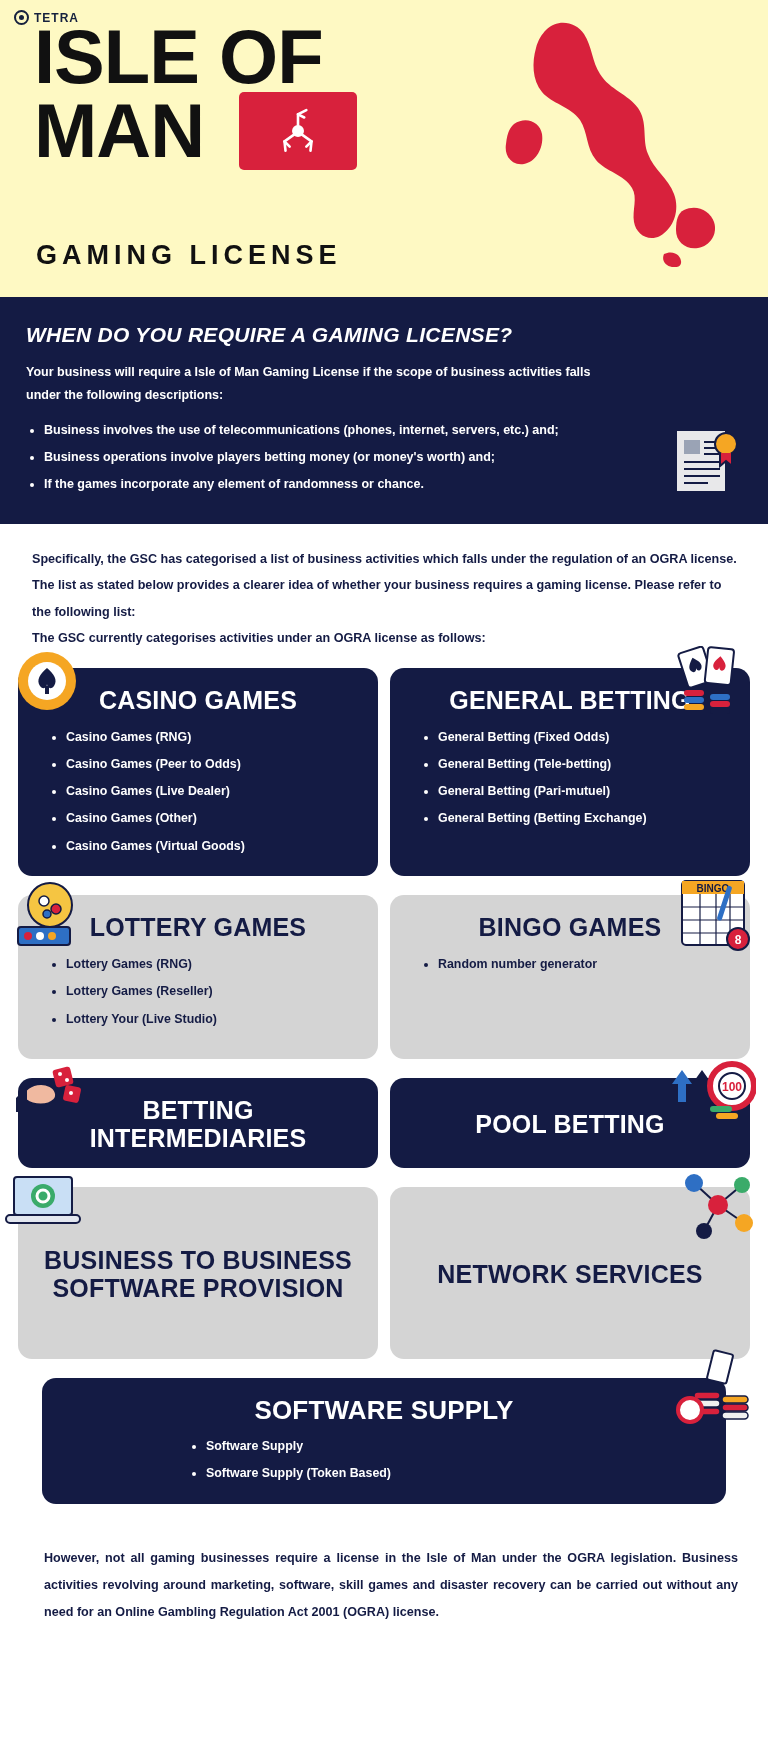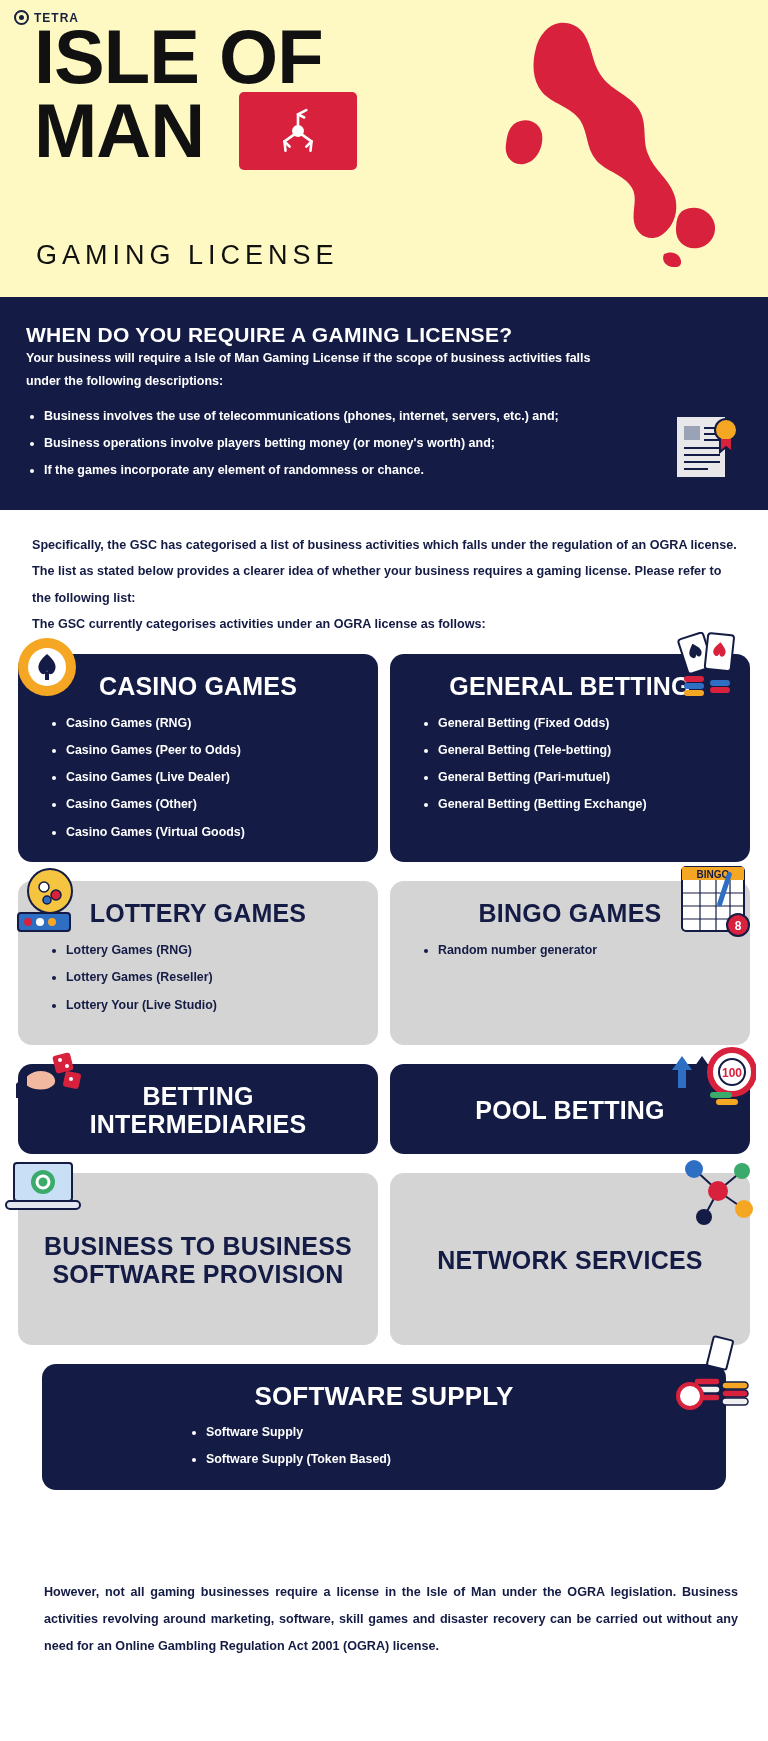--- a/index.html
+++ b/index.html
@@ -61,41 +61,43 @@
     width: 118px; height: 78px;
     background: #d8213c;
     border-radius: 5px;
     display: flex; align-items: center; justify-content: center;
     flex: none;
   }
   .triskelion { width: 52px; height: 52px; }
   .subtitle {
     position: absolute;
     left: 36px; top: 240px;
-    font-size: 27px; font-weight: normal;
+    font-size: 27px; font-weight: bold;
     letter-spacing: 5px; color: #111111;
   }
   .italy-map {
     position: absolute;
     right: 20px; top: 12px;
     width: 260px; height: 255px;
   }
 
   
   .band {
     position: relative;
     background: #141b44;
     color: #ffffff;
     padding: 26px 28px 26px 26px;
     min-height: 197px;
   }
   .band h2 {
     font-size: 21px;
     letter-spacing: 0.3px;
     font-weight: bold;
+    margin-bottom: 14px;
+    font-style: italic;
   }
   .band p {
     font-size: 12.5px;
     line-height: 1.85;
     max-width: 600px;
     font-weight: bold;
   }
   .band ul { margin: 10px 0 0 18px; }
   .band li {
     font-size: 12.5px;
@@ -170,21 +172,20 @@
   
   .footer-note {
     padding: 22px 30px 24px 44px;
     color: #141b44;
   }
   .footer-note p {
     font-size: 12.6px;
     line-height: 2.15;
     font-weight: bold;
     text-align: justify;
-    margin-top: 48px;
   }
 </style>
 </head>
 <body>
 
 <div class="page">
 
   <div class="header">
 
     <div class="brand">

